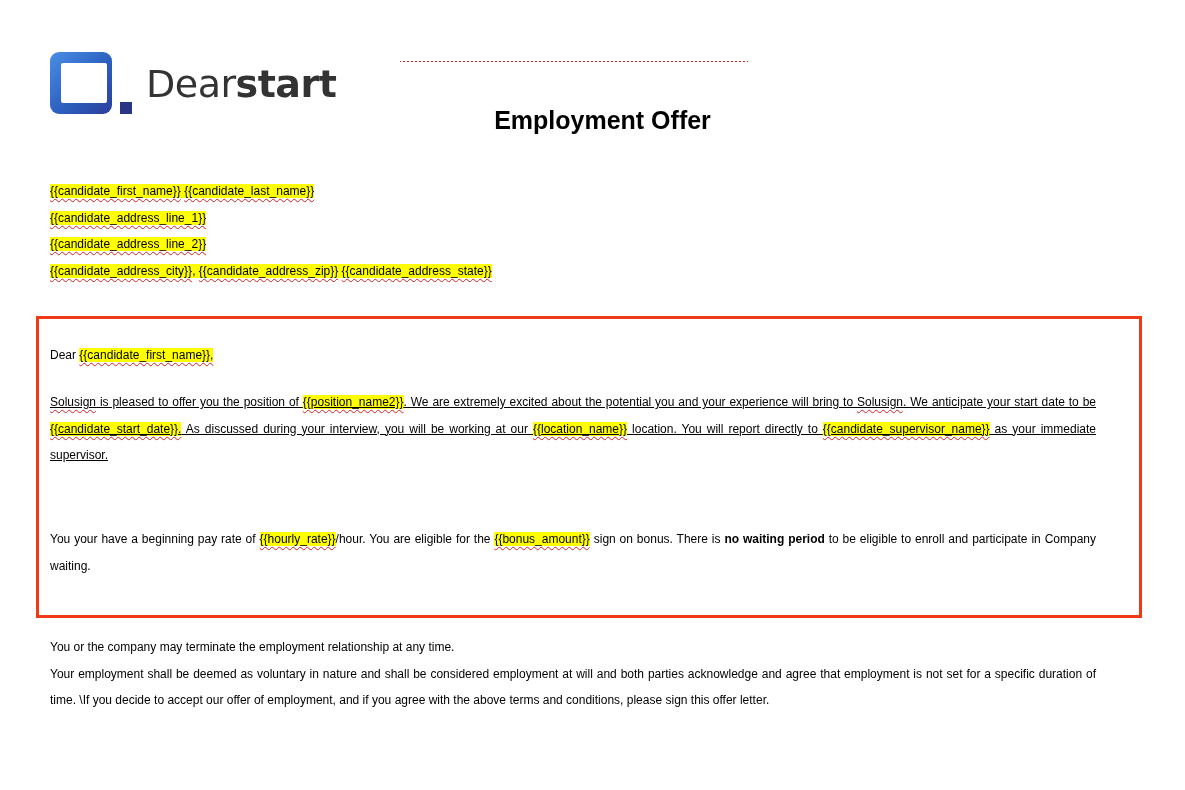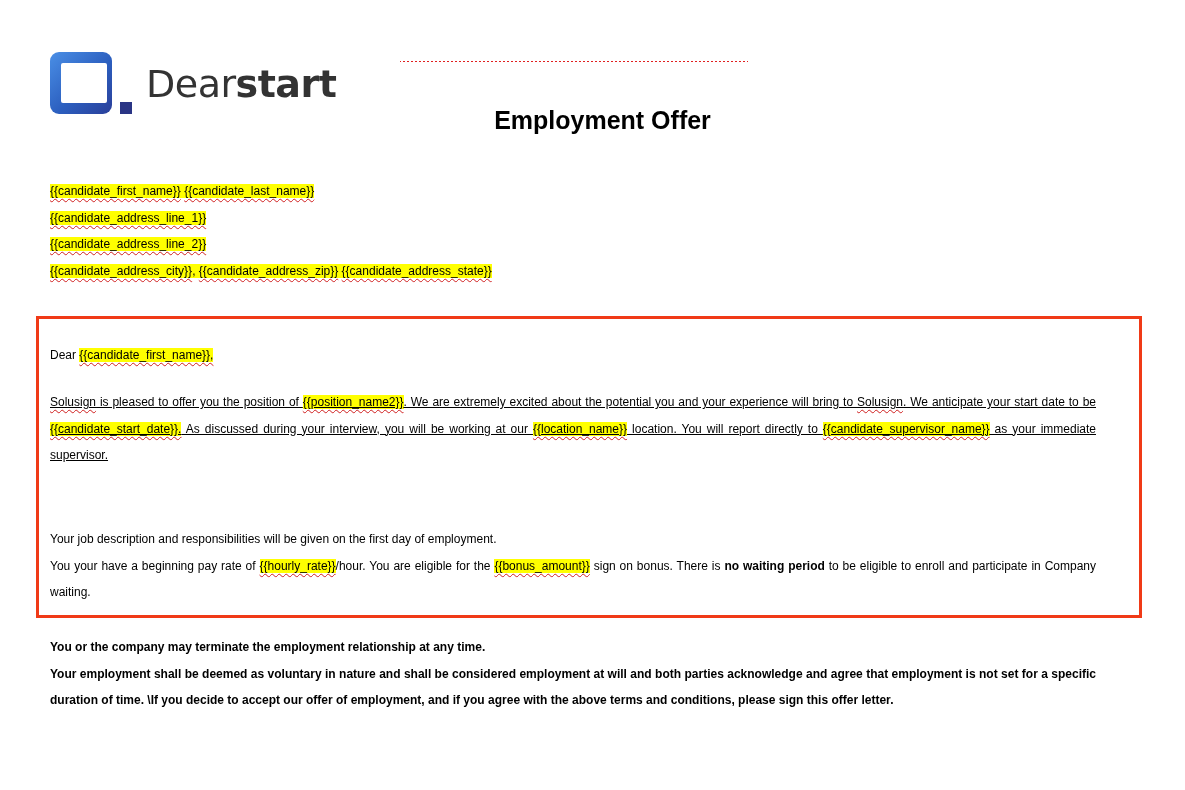--- a/index.html
+++ b/index.html
@@ -22,21 +22,21 @@
   .addr { position: absolute; left: 50px; top: 178px; }
   .hl { background: #ffff00; }
   .ph { text-decoration: underline wavy #d02020; text-decoration-thickness: 1px; text-underline-offset: 3px; }
   .sq { text-decoration: underline wavy #d02020; text-decoration-thickness: 1px; text-underline-offset: 3px; }
   .box { position: absolute; left: 36px; top: 316px; width: 1106px; height: 302px; border: 3px solid #f03a17; box-sizing: border-box; }
   .block { position: absolute; left: 50px; width: 1046px; text-align: justify; }
   .line-last { text-align-last: left; }
   .p1 { top: 335px; margin-top: 7px; }
   .p2 { top: 389px; text-decoration: underline; }
   .p3 { top: 526px; }
-  .p4 { top: 634px; font-weight: bold; }
+  .p4 { top: 634px; }
 </style>
 </head>
 <body>
 
 <div class="logo">
   <div class="logo-mark">
     <div class="logo-square"></div>
     <div class="logo-dot"></div>
   </div>
   <div class="logo-text"><span>Dear</span><b>start</b></div>
@@ -65,21 +65,20 @@
 
 <div class="block text p1">
   <span>Dear </span><span class="hl ph">{{candidate_first_name}},</span>
 </div>
 
 <div class="block text p2">
   <span class="sq">Solusign</span><span> is pleased to offer you the position of </span><span class="hl ph">{{position_name2}}</span><span>. We are extremely excited about the potential you and your experience will bring to </span><span class="sq">Solusign</span><span>. We anticipate your start date to be </span><span class="hl ph">{{candidate_start_date}}.</span><span> As discussed during your interview, you will be working at our </span><span class="hl ph">{{location_name}}</span><span> location. You will report directly to </span><span class="hl ph">{{candidate_supervisor_name}}</span><span> as your immediate supervisor.</span>
 </div>
 
 <div class="block text p3">
-  <div class="line-last">Your job description and responsibilities will be given on the first day of employment.</div>
   <div>
     <span>You your have a beginning pay rate of </span><span class="hl ph">{{hourly_rate}}</span><span>/hour. You are eligible for the </span><span class="hl ph">{{bonus_amount}}</span><span> sign on bonus. There is </span><b>no waiting period</b><span> to be eligible to enroll and participate in Company waiting.</span>
   </div>
 </div>
 
 <div class="block text p4">
   <div>You or the company may terminate the employment relationship at any time.</div>
   <div>Your employment shall be deemed as voluntary in nature and shall be considered employment at will and both parties acknowledge and agree that employment is not set for a specific duration of time. \If you decide to accept our offer of employment, and if you agree with the above terms and conditions, please sign this offer letter.</div>
 </div>
 

